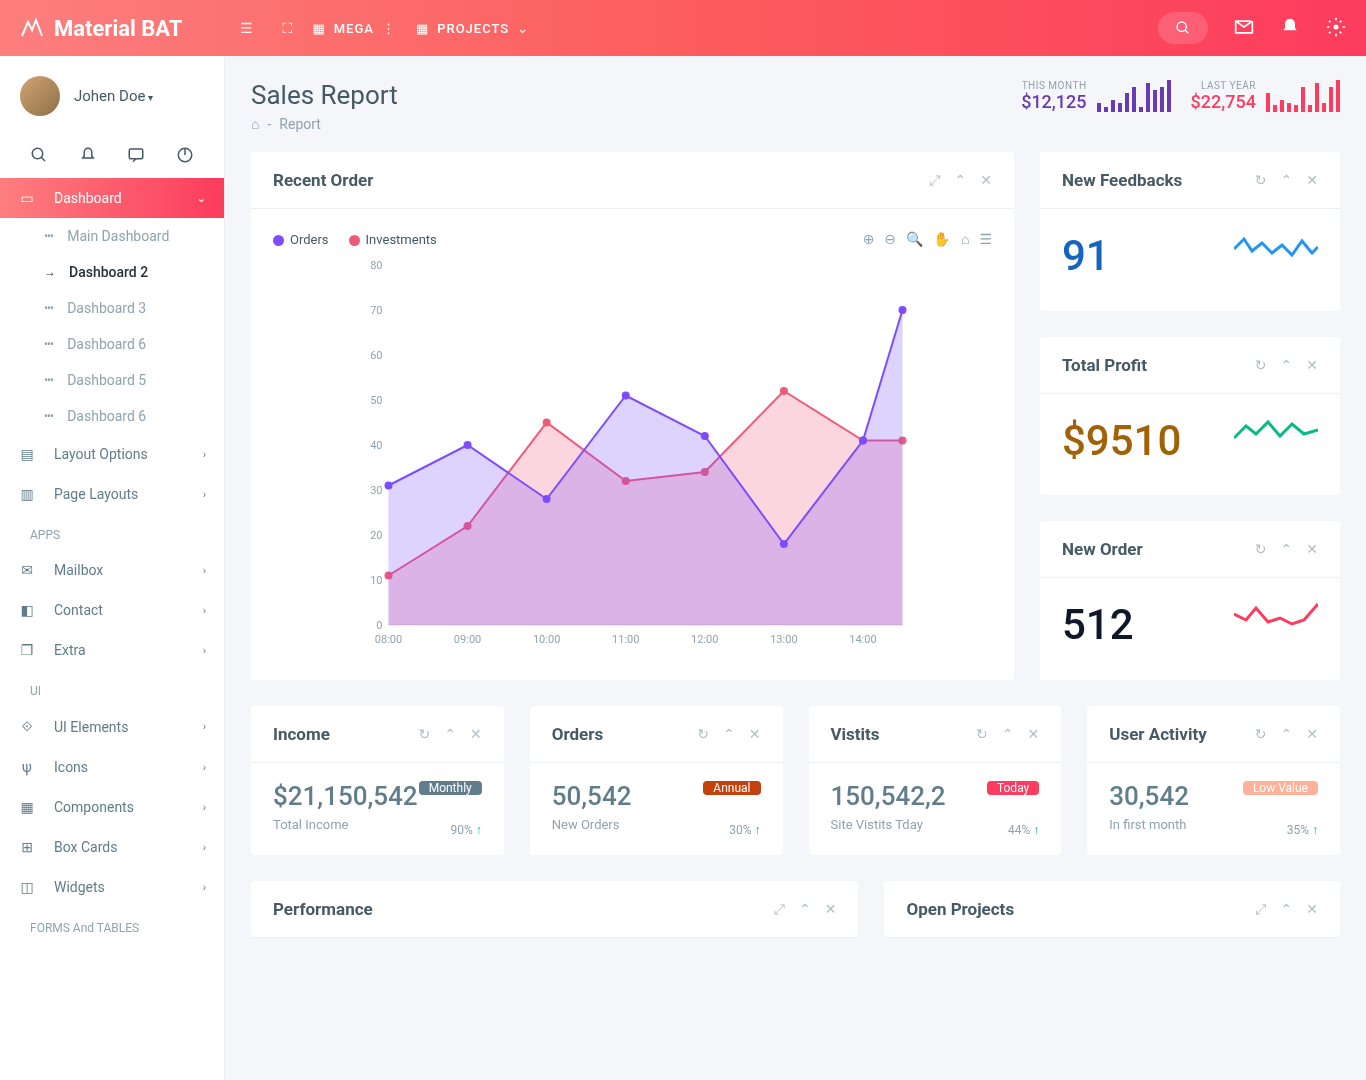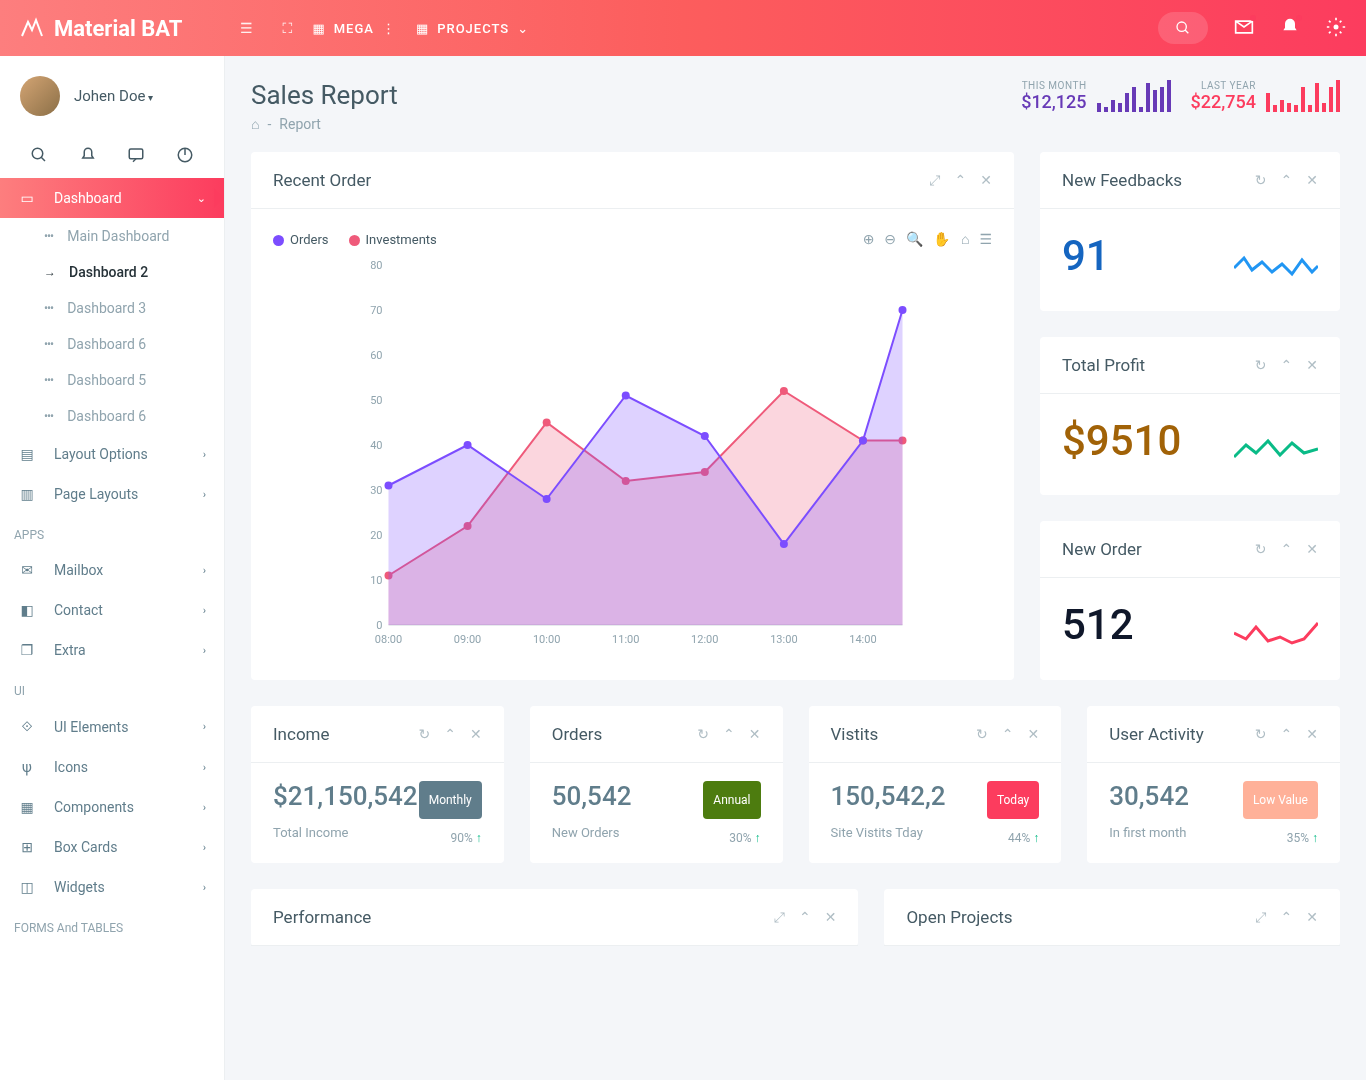--- a/index.html
+++ b/index.html
@@ -27,66 +27,66 @@
 .quick-icons span { cursor:pointer; }
 
 .nav-item { display:flex; align-items:center; padding:12px 18px; gap:18px; cursor:pointer; color:#607d8b; position:relative; }
 .nav-item.active { background:linear-gradient(90deg,#fd7e7e,#fc3c5e); color:#fff; }
 .nav-item.active::after { content:''; position:absolute; right:-10px; top:50%; transform:translateY(-50%); border:10px solid transparent; border-left-color:#fc3c5e; }
 .nav-item .chev { margin-left:auto; font-size:11px; }
 .nav-icon { width:18px; display:inline-flex; justify-content:center; }
 .sub-item { padding:10px 18px 10px 44px; display:flex; align-items:center; gap:14px; color:#90a4ae; cursor:pointer; font-size:14px; }
 .sub-item.current { color:#263238; font-weight:500; }
 .sub-dots { font-size:12px; letter-spacing:-1px; }
-.section-label { padding:14px 14px 8px; font-size:12px; color:#90a4ae; }
+.section-label { padding:14px 14px 8px; font-size:12px; color:#90a4ae;margin-left:16px; }
 
 
 .main { margin-left:225px; padding:24px 26px; padding-top:80px; }
 .page-head { display:flex; align-items:flex-start; margin-bottom:20px; }
 .page-title h1 { font-size:26px; font-weight:400; color:#455a64; }
 .crumbs { font-size:14px; color:#90a4ae; margin-top:6px; display:flex; align-items:center; gap:8px; }
 .stat-boxes { margin-left:auto; display:flex; gap:20px; text-align:right; }
 .stat-box { display:flex; align-items:flex-end; gap:10px; }
 .stat-label { font-size:10px; color:#90a4ae; letter-spacing:0.5px; }
 .stat-value { font-size:18px; font-weight:500; }
 .stat-value.blue { color:#673ab7; }
 .stat-value.red { color:#fc3c5e; }
 .sparkbars { display:flex; align-items:flex-end; gap:3px; height:32px; }
 .sparkbars span { width:4px; background:#673ab7; }
 .sparkbars.red span { background:#fc3c5e; }
 
 
 .row { display:flex; gap:26px; margin-bottom:26px; }
 .card { background:#fff; border-radius:4px; flex:1; }
 .card-head { padding:18px 22px; display:flex; align-items:center; border-bottom:1px solid #eceff1; }
-.card-head h3 { font-size:17px; font-weight:400; color:#455a64; }
+.card-head h3 { font-size:17px; font-weight:700; color:#455a64; }
 .card-tools { margin-left:auto; display:flex; gap:14px; color:#b0bec5; }
 .card-tools span { cursor:pointer; font-size:14px; }
 .card-body { padding:22px; }
 
 .big-num { font-size:42px; font-weight:500; }
 .big-num.blue { color:#1565c0; }
 .big-num.green { color:#a16207; }
 .big-num.pink { color:#0f172a; }
 
 .side-cards { width:300px; flex:none; display:flex; flex-direction:column; gap:26px; }
-.side-cards .card-body { display:flex; align-items:flex-end; justify-content:space-between; }
+.side-cards .card-body { display:flex; align-items:flex-start; justify-content:space-between; }
 
 .mini-chart { width:84px; height:30px; }
 
 
 .stat-row { display:flex; gap:26px; }
 .stat-row .card { flex:1; }
 .sc-body { padding:18px 22px; }
 .sc-body .num { font-size:26px; font-weight:500; color:#607d8b; }
 .sc-body .sub { font-size:13px; color:#90a4ae; margin-top:6px; }
 .sc-top { display:flex; align-items:flex-start; justify-content:space-between; }
-.pill { font-size:12px; padding:12px 10px; border-radius:4px; color:#fff; }
+.pill { font-size:12px; padding:0 10px; border-radius:4px; color:#fff; }
 .pill.grey { background:#607d8b; }
-.pill.green { background:#4d7c0f; }
+.pill.green { background:#c2410c; }
 .pill.red { background:#fc3c5e; }
 .pill.peach { background:#ffb199; }
 .pct { font-size:12px; color:#90a4ae; margin-top:12px; display:flex; align-items:center; gap:3px; justify-content:flex-end; }
 .arrow-up { color:#0abb87; }
 .chart-legend { display:flex; gap:20px; font-size:13px; margin-bottom:8px; align-items:center; }
 .legend-dot { width:11px; height:11px; border-radius:50%; display:inline-block; margin-right:6px; vertical-align:middle; }
 .chart-toolbar { margin-left:auto; display:flex; gap:10px; color:#90a4ae; font-size:14px; }
 .chart-toolbar span { cursor:pointer; }
 .chart-svg { width:100%; height:400px; }
 .ylabel { font-size:11px; fill:#90a4ae; text-anchor:end; }

